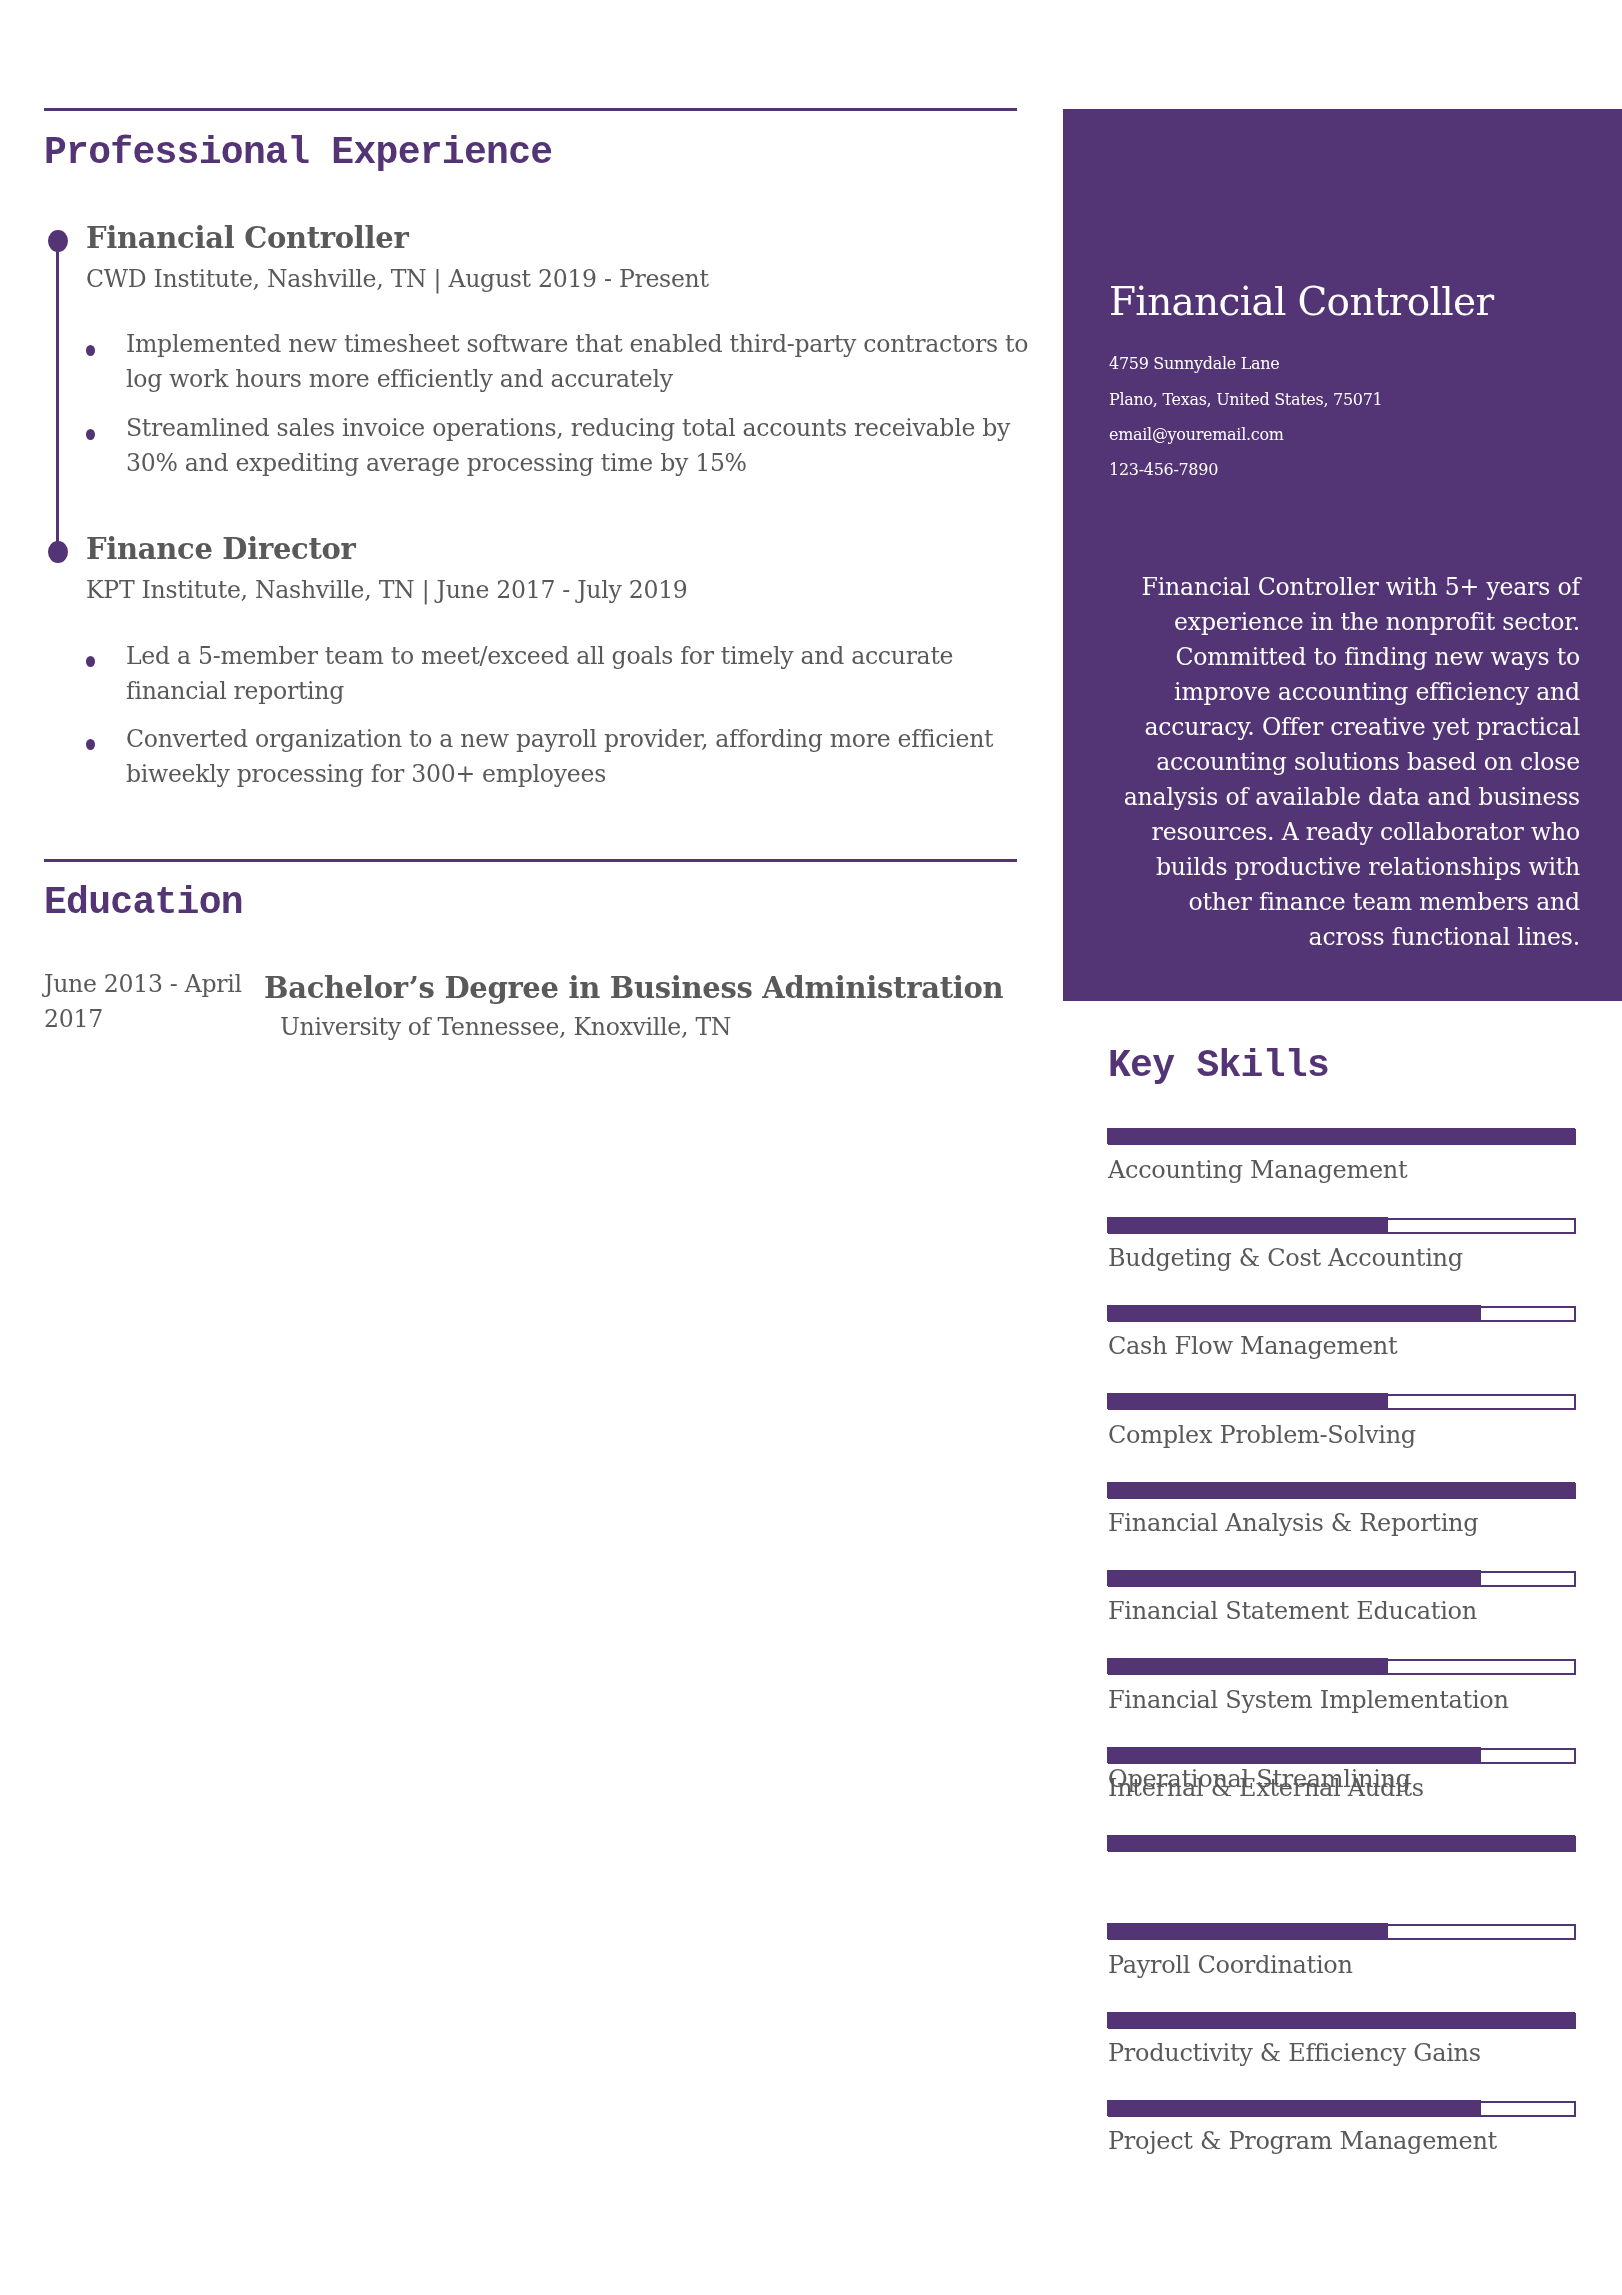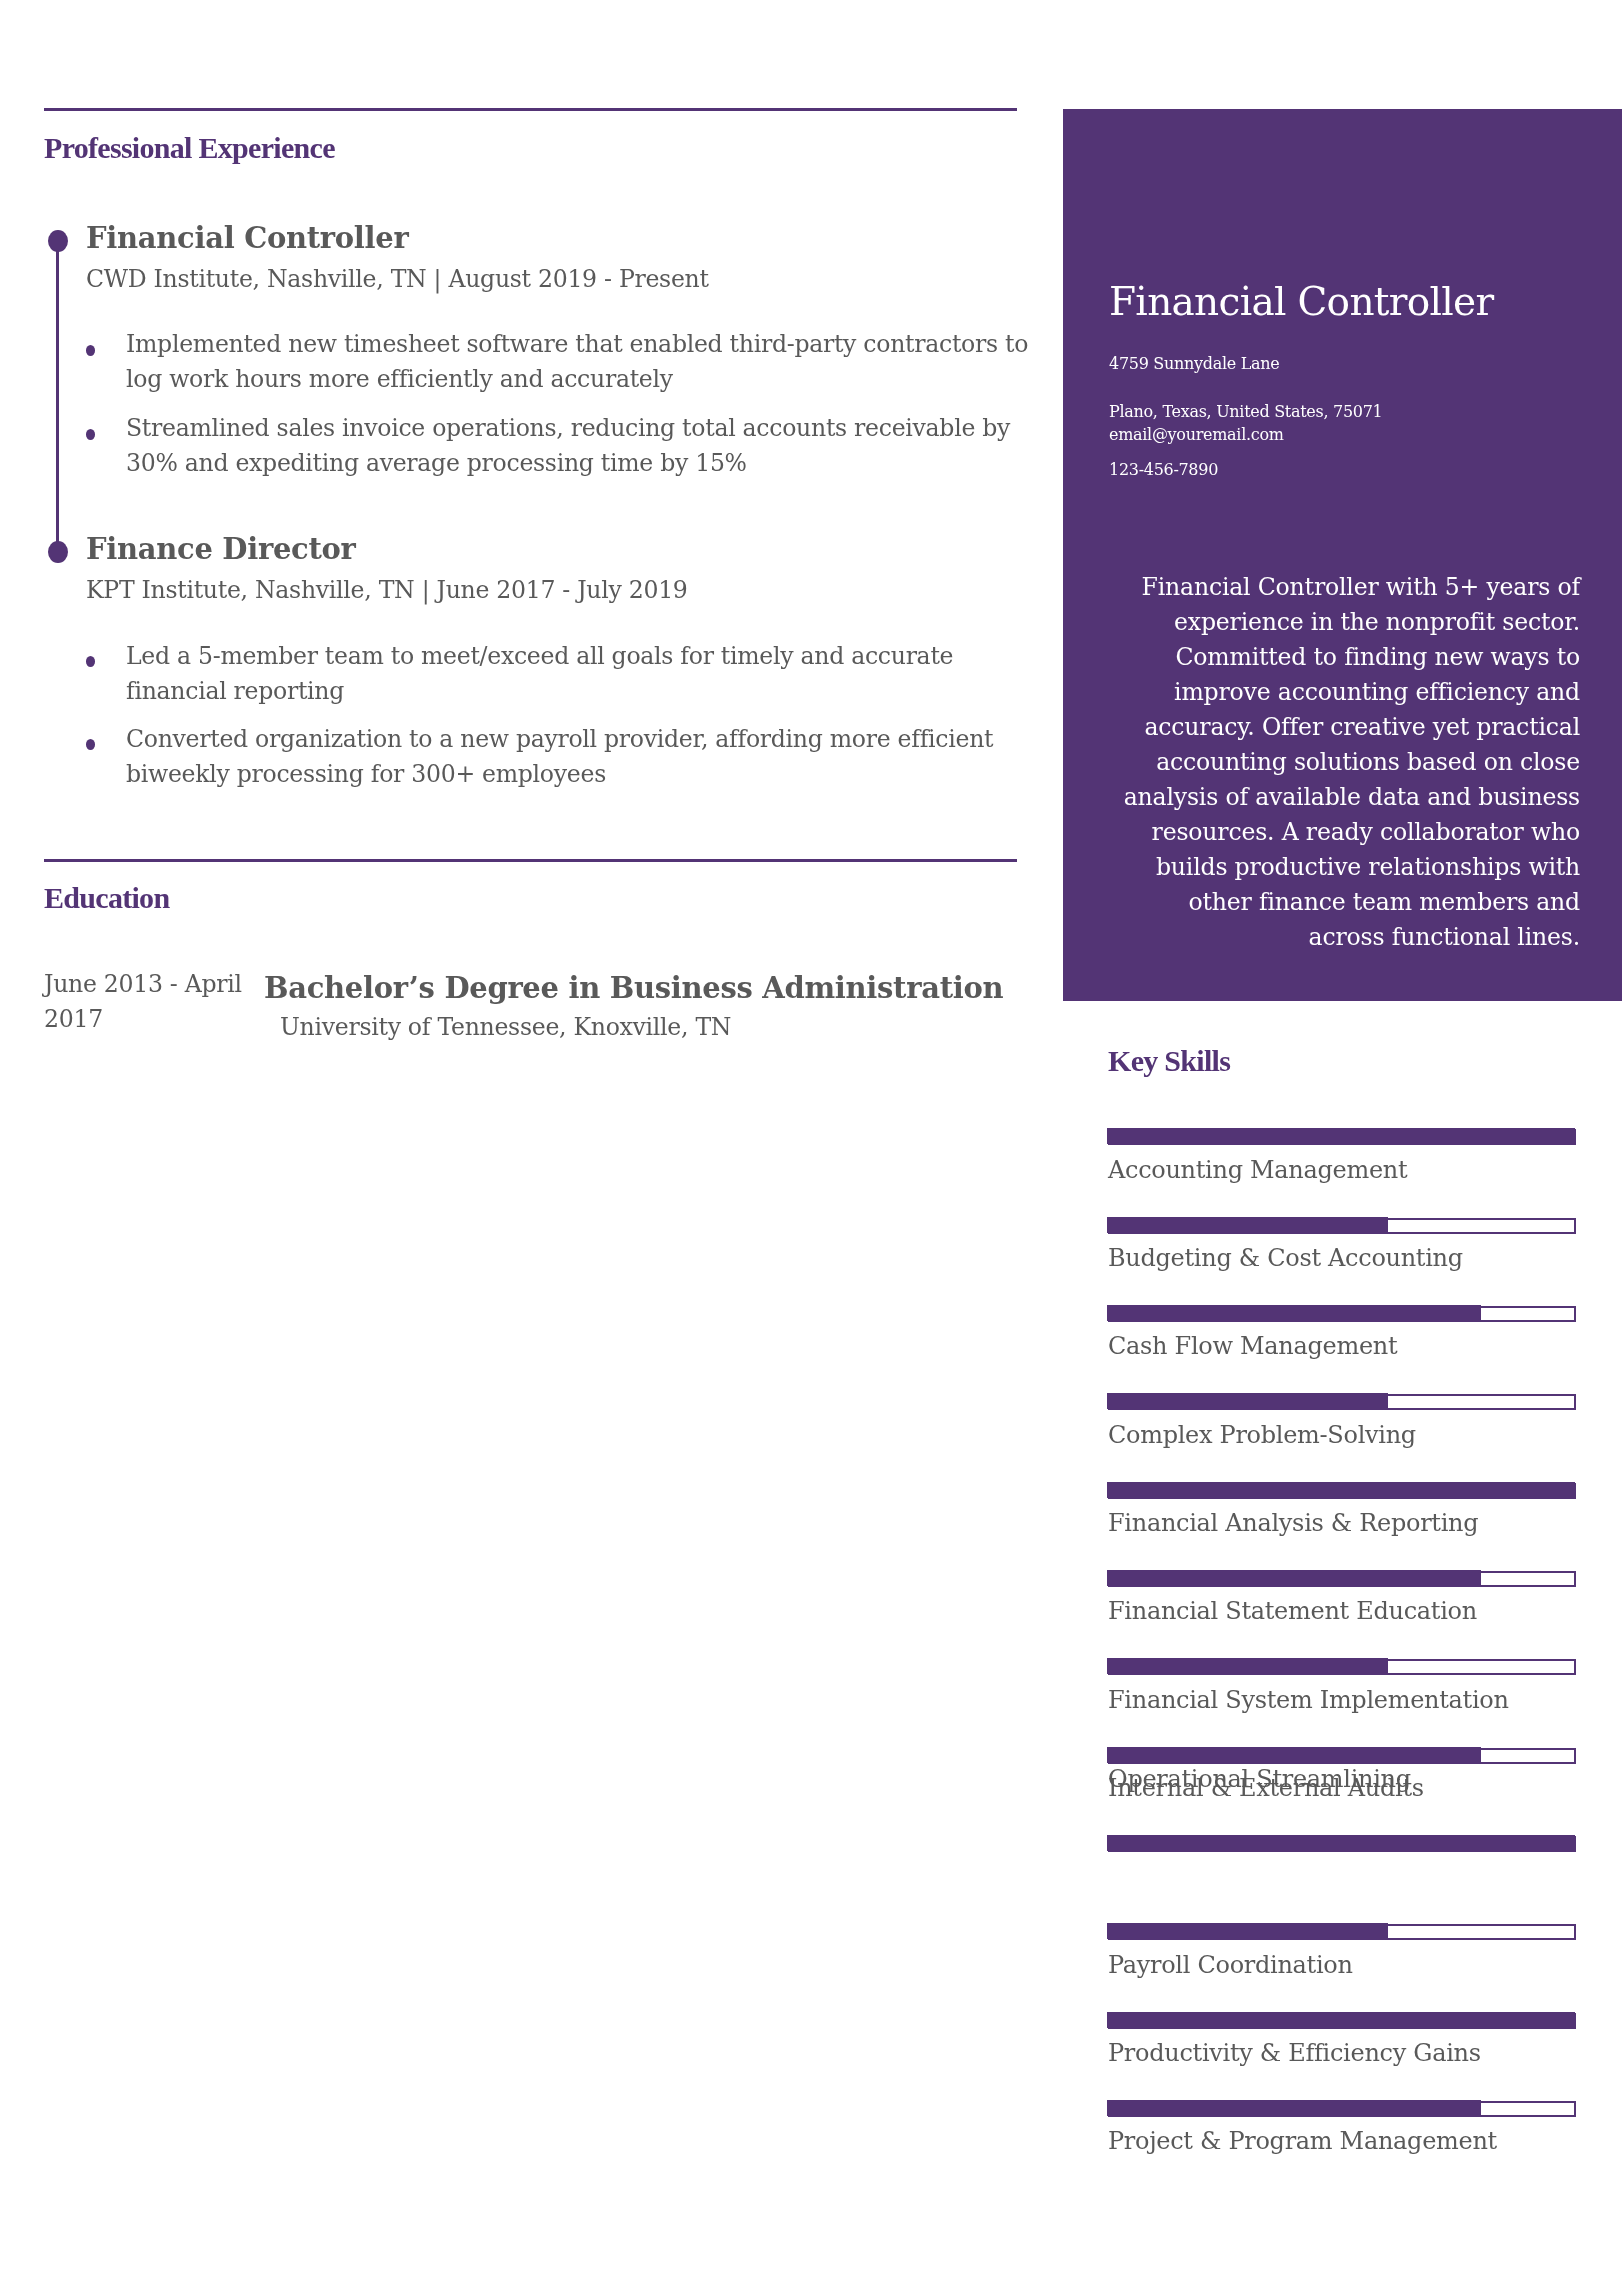--- a/index.html
+++ b/index.html
@@ -1,21 +1,21 @@
 <!DOCTYPE html>
 <html style="font-size:10.5px"><head>
 <meta charset="utf-8">
 <style>
   html, body { margin: 0; padding: 0; background: #ffffff; }
   body { width: 1622px; height: 2295px; position: relative; overflow: hidden;
          font-family: "DejaVu Serif", "Liberation Serif", serif; color: #595959; }
   .abs { position: absolute; }
   .rule { position: absolute; height: 3.3px; background: #533475; }
-  .section-title { position: absolute; font-family: Liberation Serif, serif; font-weight: bold;
-                   font-size: 30px; color: #533475; letter-spacing: -0.7px; white-space: nowrap; }
+  .section-title { position: absolute; font-family: Liberation Mono, monospace; font-weight: bold;
+                   font-size: 38px; color: #533475; letter-spacing: -0.7px; white-space: nowrap; }
   .job-title { position: absolute; font-weight: bold; font-size: 29px; color: #595959; white-space: nowrap; letter-spacing: -0.3px; }
   .job-meta { position: absolute; font-size: 23.6px; color: #595959; white-space: nowrap; letter-spacing: -0.3px; }
   .bullet { position: absolute; font-size: 23.6px; line-height: 35px; color: #595959; width: 903px; letter-spacing: -0.3px; }
   .bullet-dot { position: absolute; width: 9.2px; height: 10.5px; border-radius: 50%; background: #533475; }
   .timeline-line { position: absolute; width: 3.3px; background: #533475; }
   .timeline-dot { position: absolute; width: 19.6px; height: 22px; border-radius: 50%; background: #533475; }
 
   .panel { position: absolute; left: 1063px; top: 109px; width: 559px; height: 892px; background: #533475; }
   .name { position: absolute; left: 46px; top: 65px; font-weight: bold; font-size: 73px; color: #ffffff; white-space: nowrap; letter-spacing: -0.7px; }
   .role { position: absolute; left: 46px; top: 170px; font-size: 39px; color: #ffffff; white-space: nowrap; letter-spacing: -0.7px; }
@@ -58,21 +58,21 @@
 <div class="section-title" style="left:44px; top:881px;">Education</div>
 <div>
   <div class="abs" style="left:44px; top:967px; width:209px; font-size:23.6px; line-height:35px; color:#595959; letter-spacing:-0.3px;">June 2013 - April 2017</div>
   <div class="abs" style="left:264px; top:971px; font-size:29px; font-weight:bold; color:#595959; white-space:nowrap; letter-spacing:-0.3px;">Bachelor’s Degree in Business Administration</div>
   <div class="abs" style="left:280px; top:1013px; font-size:23.6px; color:#595959; white-space:nowrap; letter-spacing:-0.3px;">University of Tennessee, Knoxville, TN</div>
 </div>
 
 <div class="panel">
   <div class="role">Financial Controller</div>
   <div class="contact" style="top:245px;">4759 Sunnydale Lane</div>
-  <div class="contact" style="top:281px;margin-top:12px;">Plano, Texas, United States, 75071</div>
+  <div class="contact" style="top:281px;">Plano, Texas, United States, 75071</div>
   <div class="contact" style="top:316px;">email@youremail.com</div>
   <div class="contact" style="top:351px;">123-456-7890</div>
   <div class="summary">Financial Controller with 5+ years of experience in the nonprofit sector. Committed to finding new ways to improve accounting efficiency and accuracy. Offer creative yet practical accounting solutions based on close analysis of available data and business resources. A ready collaborator who builds productive relationships with other finance team members and across functional lines.</div>
 </div>
 
 <div class="section-title" style="left:1108px; top:1044px;">Key Skills</div>
 
 <div id="skills-list">
     <div class="skill-bar" style="top: 1129px;">
       <div class="skill-fill" style="width: 468px;"></div>

